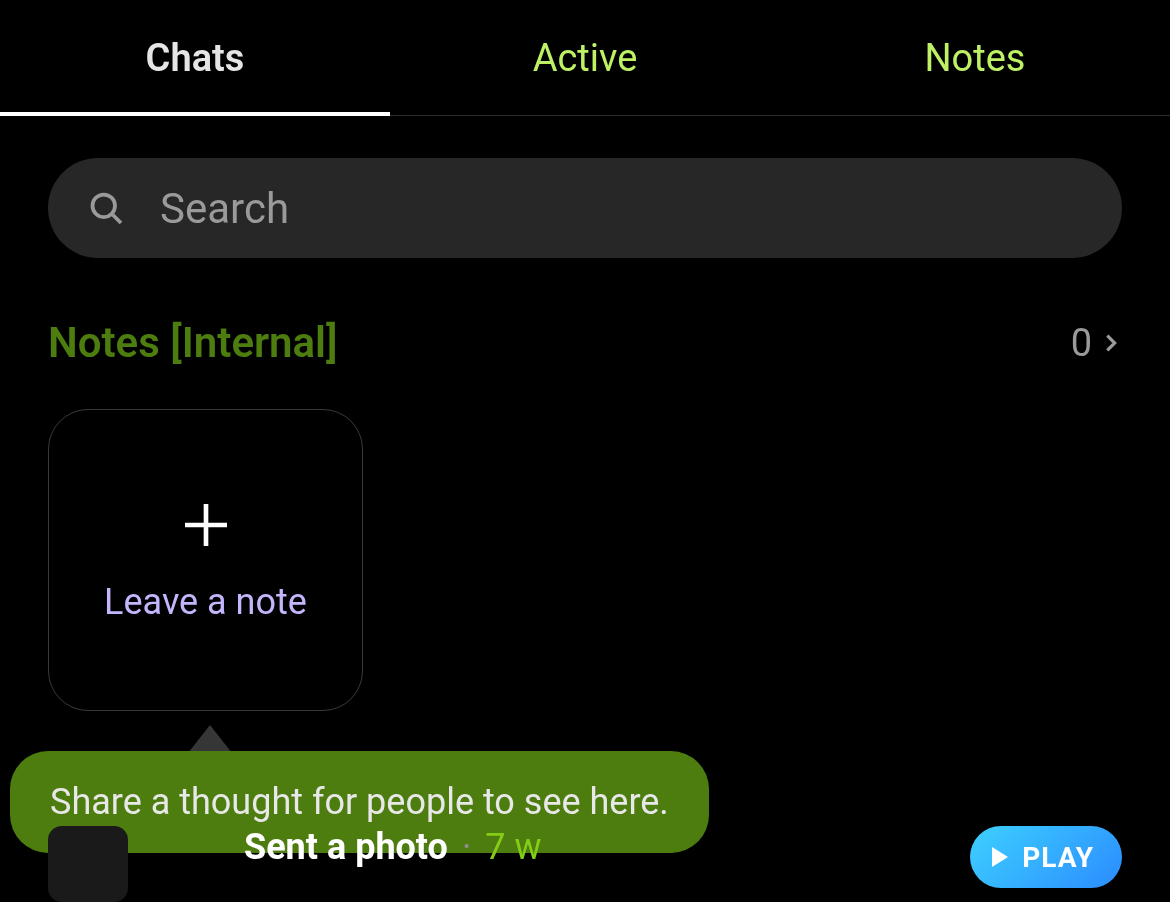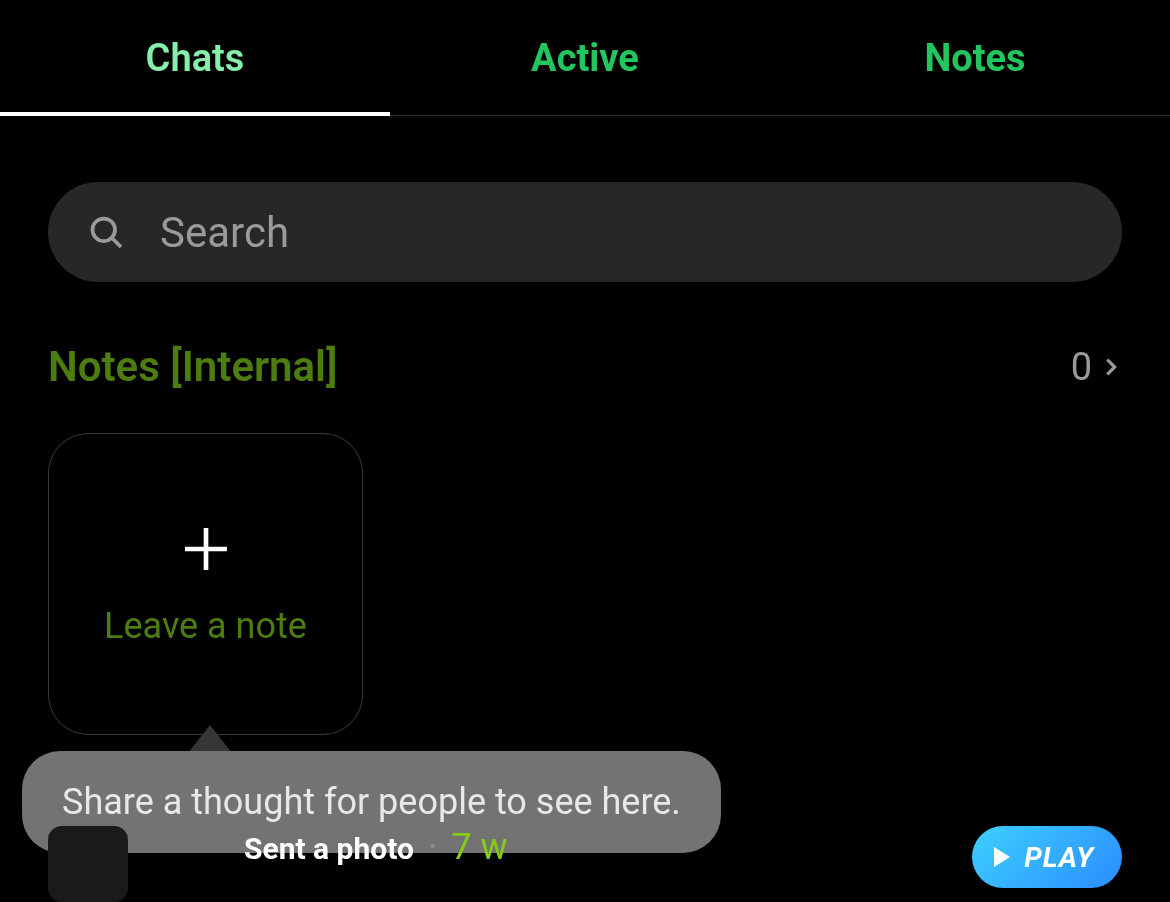--- a/index.html
+++ b/index.html
@@ -19,27 +19,27 @@
       display: flex;
       height: 116px;
       border-bottom: 1px solid #2a2a2a;
     }
     .tab {
       flex: 1;
       display: flex;
       align-items: center;
       justify-content: center;
       font-size: 38px;
-      color: #22c55e;
-      cursor: pointer;
-      position: relative;
-      font-weight: 700;
+      color: #bef264;
+      cursor: pointer;
+      position: relative;
+      font-weight: 400;
     }
     .tab.active {
-      color: #86efac;
+      color: #e5e5e5;
       font-weight: 600;
     }
     .tab.active::after {
       content: "";
       position: absolute;
       bottom: -1px;
       left: 0;
       right: 0;
       height: 4px;
       background: #fff;
@@ -48,21 +48,20 @@
       padding: 42px 48px 0 48px;
     }
     .search-bar {
       display: flex;
       align-items: center;
       background: #272727;
       border-radius: 50px;
       height: 100px;
       padding: 0 40px;
       cursor: text;
-      margin-top: 24px;
     }
     .search-icon {
       width: 36px;
       height: 36px;
       margin-right: 36px;
       flex-shrink: 0;
     }
     .search-placeholder {
       font-size: 42px;
       color: #9a9a9a;
@@ -105,38 +104,38 @@
       justify-content: center;
       cursor: pointer;
       position: relative;
     }
     .plus-icon {
       width: 56px;
       height: 56px;
       margin-bottom: 28px;
     }
     .leave-note-label {
-      color: #4d7c0f;
+      color: #c4b5fd;
       font-size: 36px;
     }
     .tooltip-arrow {
       position: absolute;
       left: 188px;
       top: 725px;
       width: 0;
       height: 0;
       border-left: 22px solid transparent;
       border-right: 22px solid transparent;
       border-bottom: 28px solid #363636;
     }
     .tooltip {
       position: absolute;
-      left: 22px;
+      left: 10px;
       top: 751px;
-      background: #737373;
+      background: #4d7c0f;
       border-radius: 38px;
       padding: 30px 40px;
       color: #e8e8e8;
       font-size: 36px;
       white-space: nowrap;
     }
     .chat-row {
       position: absolute;
       left: 48px;
       top: 826px;
@@ -144,21 +143,21 @@
       align-items: center;
     }
     .chat-preview {
       margin-left: 196px;
       display: flex;
       align-items: baseline;
       gap: 14px;
     }
     .chat-msg {
       color: #fff;
-      font-size: 30px;
+      font-size: 36px;
       font-weight: 700;
     }
     .chat-dot {
       color: #8e8e8e;
       font-size: 36px;
     }
     .chat-time {
       color: #84cc16;
       font-size: 36px;
     }
@@ -180,21 +179,20 @@
       border-top: 10px solid transparent;
       border-bottom: 10px solid transparent;
       border-left: 16px solid #fff;
       margin-right: 14px;
     }
     .play-label {
       color: #fff;
       font-size: 28px;
       font-weight: 700;
       letter-spacing: 1px;
-      font-style: italic;
     }
     .avatar-stub {
       position: absolute;
       left: 48px;
       top: 826px;
       width: 80px;
       height: 76px;
       background: #1a1a1a;
       border-radius: 14px;
     }

